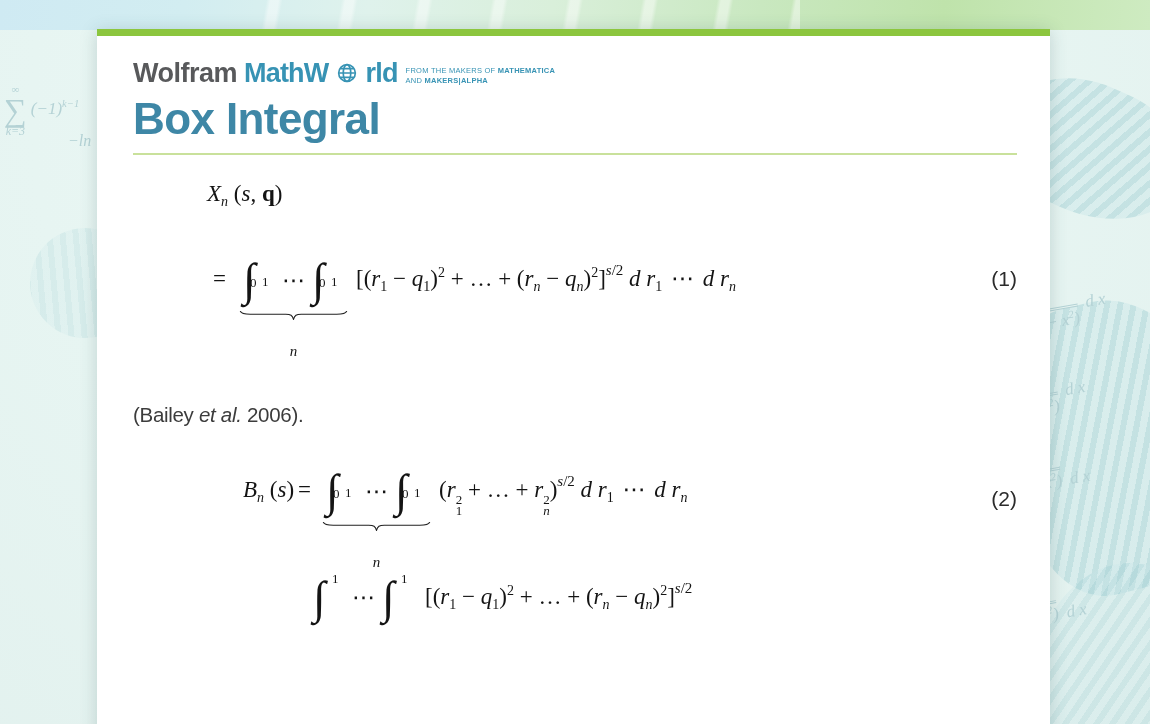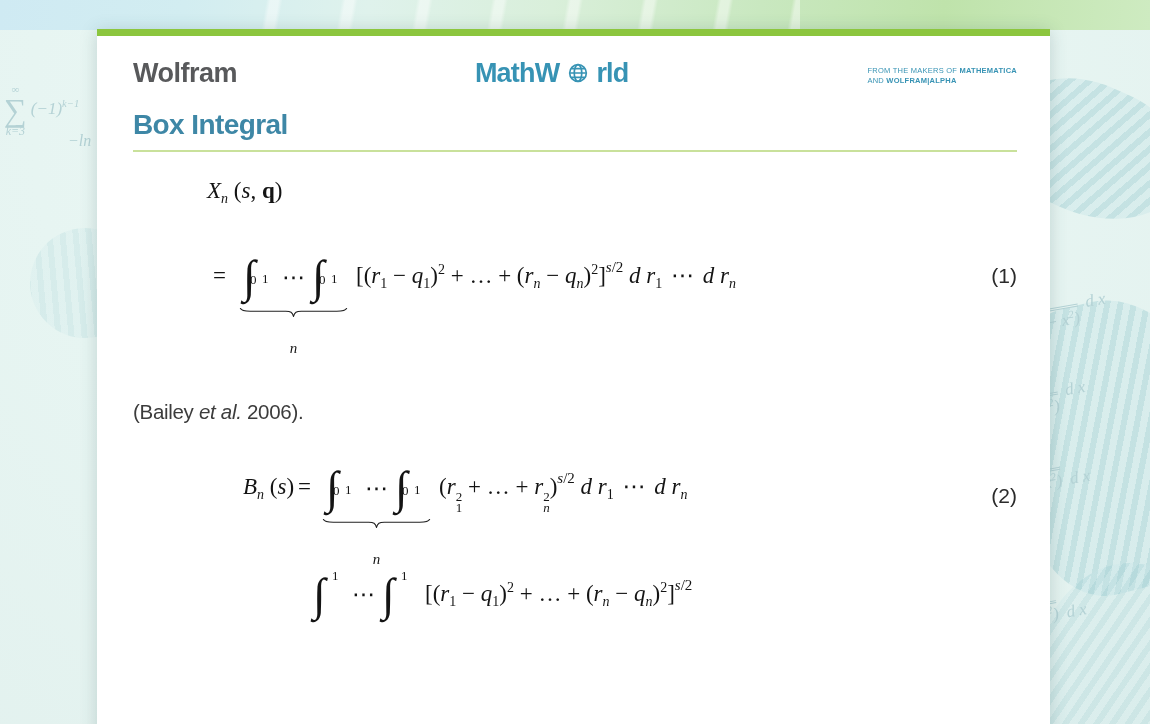--- a/index.html
+++ b/index.html
@@ -42,32 +42,32 @@
   .frd { border-top:3px double currentColor; padding-top:1px; }
   .dxi { margin-left:8px; }
 
   
   .card { position:absolute; left:97px; top:29px; width:953px; height:1200px; z-index:1;
           background:#ffffff; border-top:7px solid #8cc63e;
           box-shadow:0 2px 16px rgba(50,85,85,.22); }
   .content { padding:20px 33px 0 36px; }
 
   
-  .logo-row { display:flex; align-items:flex-end; margin-top:2px; cursor:pointer;justify-content:space-between; }
+  .logo-row { display:flex; align-items:flex-end; margin-top:2px; cursor:pointer; }
   .logo-wolfram { font-size:27px; font-weight:600; color:#58595b; letter-spacing:-.5px; }
   .logo-mw { font-size:27px; font-weight:700; color:#3793b4; letter-spacing:-.8px; margin-left:7px;
              display:inline-flex; align-items:center;gap:8px; }
   .globe { width:20px; height:20px; margin:0 .5px 1px .5px; }
   .globe circle, .globe ellipse, .globe path { fill:none; stroke:#3793b4; stroke-width:2; }
   .tagline { margin:0 0 4px 8px; }
   .tagline div { font-size:7.5px; color:#3793b4; letter-spacing:.25px; line-height:9.5px; }
   .tagline b { font-weight:700; }
 
   
-  .page-title { margin-top:20px; font-size:28px; font-weight:600; letter-spacing:-.6px; color:#3e87a6; }
+  .page-title { margin-top:5px; font-size:44px; font-weight:600; letter-spacing:-.6px; color:#3e87a6; }
   .rule { border:none; border-top:2px solid #c9e19b; margin-top:9px; }
 
   
   .para { margin-top:24px; font-size:20.5px; letter-spacing:-.3px; line-height:38px; color:#3c3c3c; max-width:895px; }
   .para .vmi { font-family:"Liberation Serif","DejaVu Serif",serif; font-style:italic; font-size:21.5px; }
   .para .vmb { font-family:"Liberation Serif","DejaVu Serif",serif; font-weight:700; font-size:21.5px; }
   .para-s { margin-top:28px; font-size:20.5px; letter-spacing:-.3px; line-height:30px; color:#3c3c3c; }
   .para-b { margin-top:84px; font-size:20.5px; letter-spacing:-.3px; line-height:30px; color:#3c3c3c; }
 
   
@@ -146,21 +146,21 @@
           <span>MathW</span>
           <svg class="globe" viewBox="0 0 24 24">
             <circle cx="12" cy="12" r="10"></circle>
             <ellipse cx="12" cy="12" rx="4.5" ry="10"></ellipse>
             <path d="M2.5 12 H21.5 M4 6.8 H20 M4 17.2 H20"></path>
           </svg>
           <span>rld</span>
         </span>
       <span class="tagline">
         <div>FROM THE MAKERS OF <b>MATHEMATICA</b></div>
-        <div>AND <b>WOLFRAM|ALPHA</b></div>
+        <div>AND <b>MAKERS|ALPHA</b></div>
       </span>
     </div>
 
     <h1 class="page-title">Box Integral</h1>
     <hr class="rule">
 
 
     <div class="eq1">
       <div class="eq-pre math"><i>X</i><sub><i>n</i></sub>&nbsp;(<i>s</i>, <b>q</b>)</div>
       <div class="eq-main">

